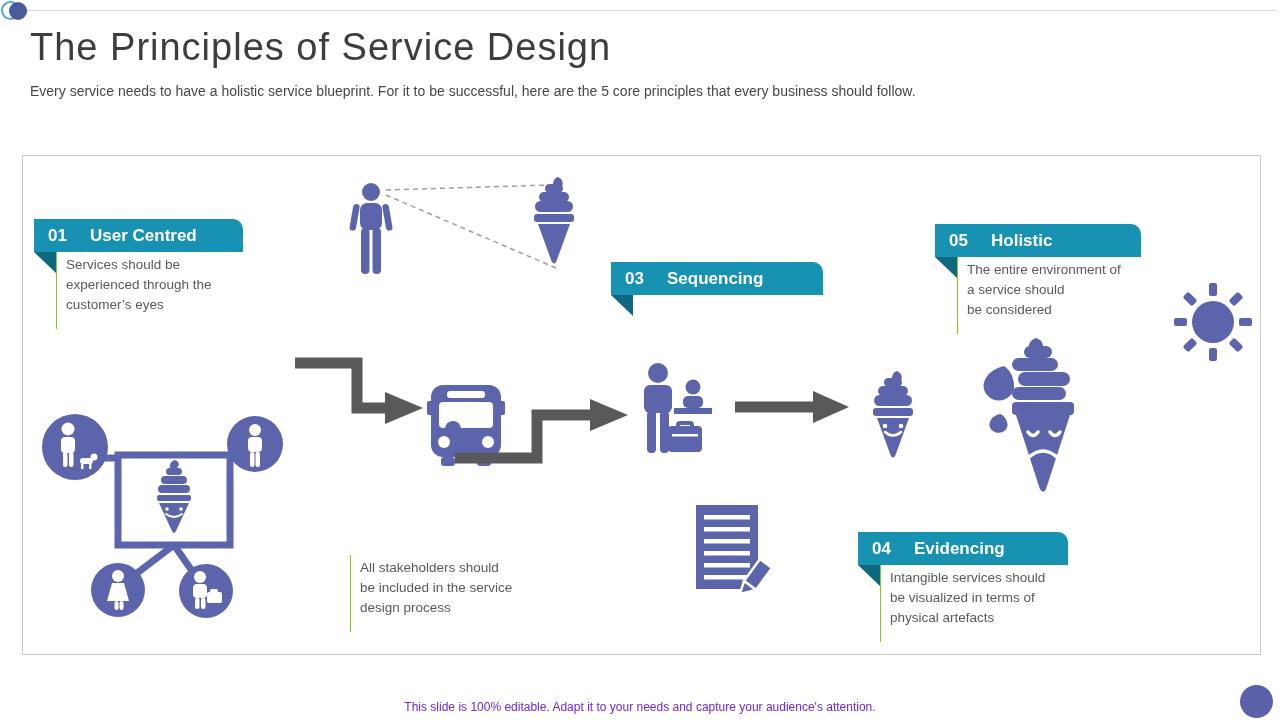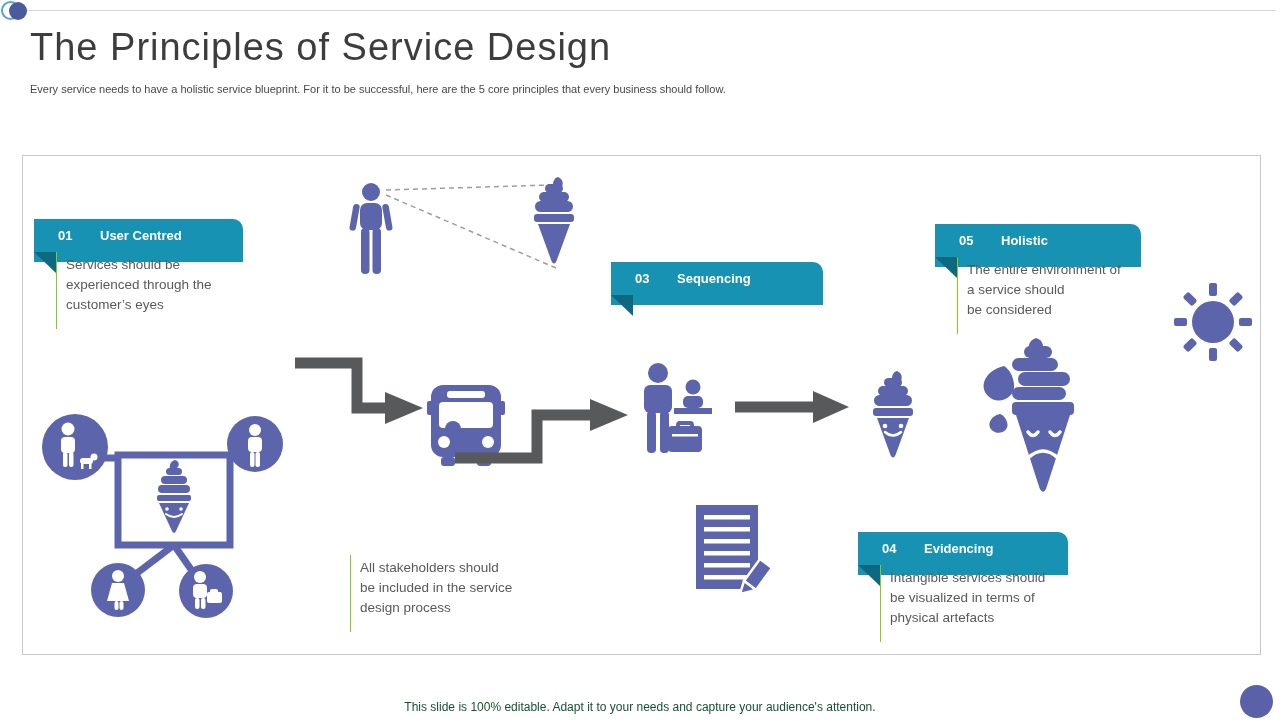--- a/index.html
+++ b/index.html
@@ -5,27 +5,27 @@
   html,body{margin:0;padding:0;background:#fff;}
   .slide{position:relative;width:1280px;height:720px;background:#ffffff;overflow:hidden;
          font-family:"Liberation Sans", sans-serif;}
   
   .top-line{position:absolute;left:14px;right:4px;top:10px;height:1px;background:#d8d8d8;}
   .ring{position:absolute;left:1px;top:1px;width:19px;height:19px;border:2px solid #55a7c6;border-radius:50%;background:#fff;box-sizing:border-box;}
   .dot{position:absolute;left:9px;top:2px;width:18px;height:18px;border-radius:50%;background:#4a5b9b;}
   .dot-br{position:absolute;left:1240px;top:685px;width:33px;height:33px;border-radius:50%;background:#5a61a8;}
   
   .title{position:absolute;left:30px;top:26px;font-size:38px;color:#3d3d3d;letter-spacing:1px;font-weight:400;}
-  .subtitle{position:absolute;left:30px;top:83px;font-size:11px;color:#474747;}
-  .footer{position:absolute;left:0;top:700px;width:100%;text-align:center;font-size:12px;color:#14532d;}
+  .subtitle{position:absolute;left:30px;top:83px;font-size:14px;color:#474747;}
+  .footer{position:absolute;left:0;top:700px;width:100%;text-align:center;font-size:12px;color:#6d28d9;}
   
   .frame{position:absolute;left:22px;top:155px;width:1239px;height:500px;border:1px solid #c9c9c9;box-sizing:border-box;}
   
-  .banner{position:absolute;height:43px;background:#1792b2;border-radius:0 10px 0 0;color:#fff;
-          font-weight:bold;font-size:13px;line-height:33px;padding-left:24px;box-sizing:border-box;}
+  .banner{position:absolute;height:33px;background:#1792b2;border-radius:0 10px 0 0;color:#fff;
+          font-weight:bold;font-size:17px;line-height:33px;padding-left:14px;box-sizing:border-box;}
   .banner .num{display:inline-block;min-width:27px;margin-right:15px;}
   .fold{position:absolute;left:0;top:33px;width:22px;height:21px;background:#0d6880;
         clip-path:polygon(0 0,100% 0,100% 100%);}
   .pdesc{position:absolute;color:#595959;font-size:13.5px;line-height:20px;border-left:1px solid #84cc16;
          padding:3px 0 0 9px;min-height:74px;white-space:pre-line;}
   .abs{position:absolute;}
 </style>
 </head>
 <body>
 

